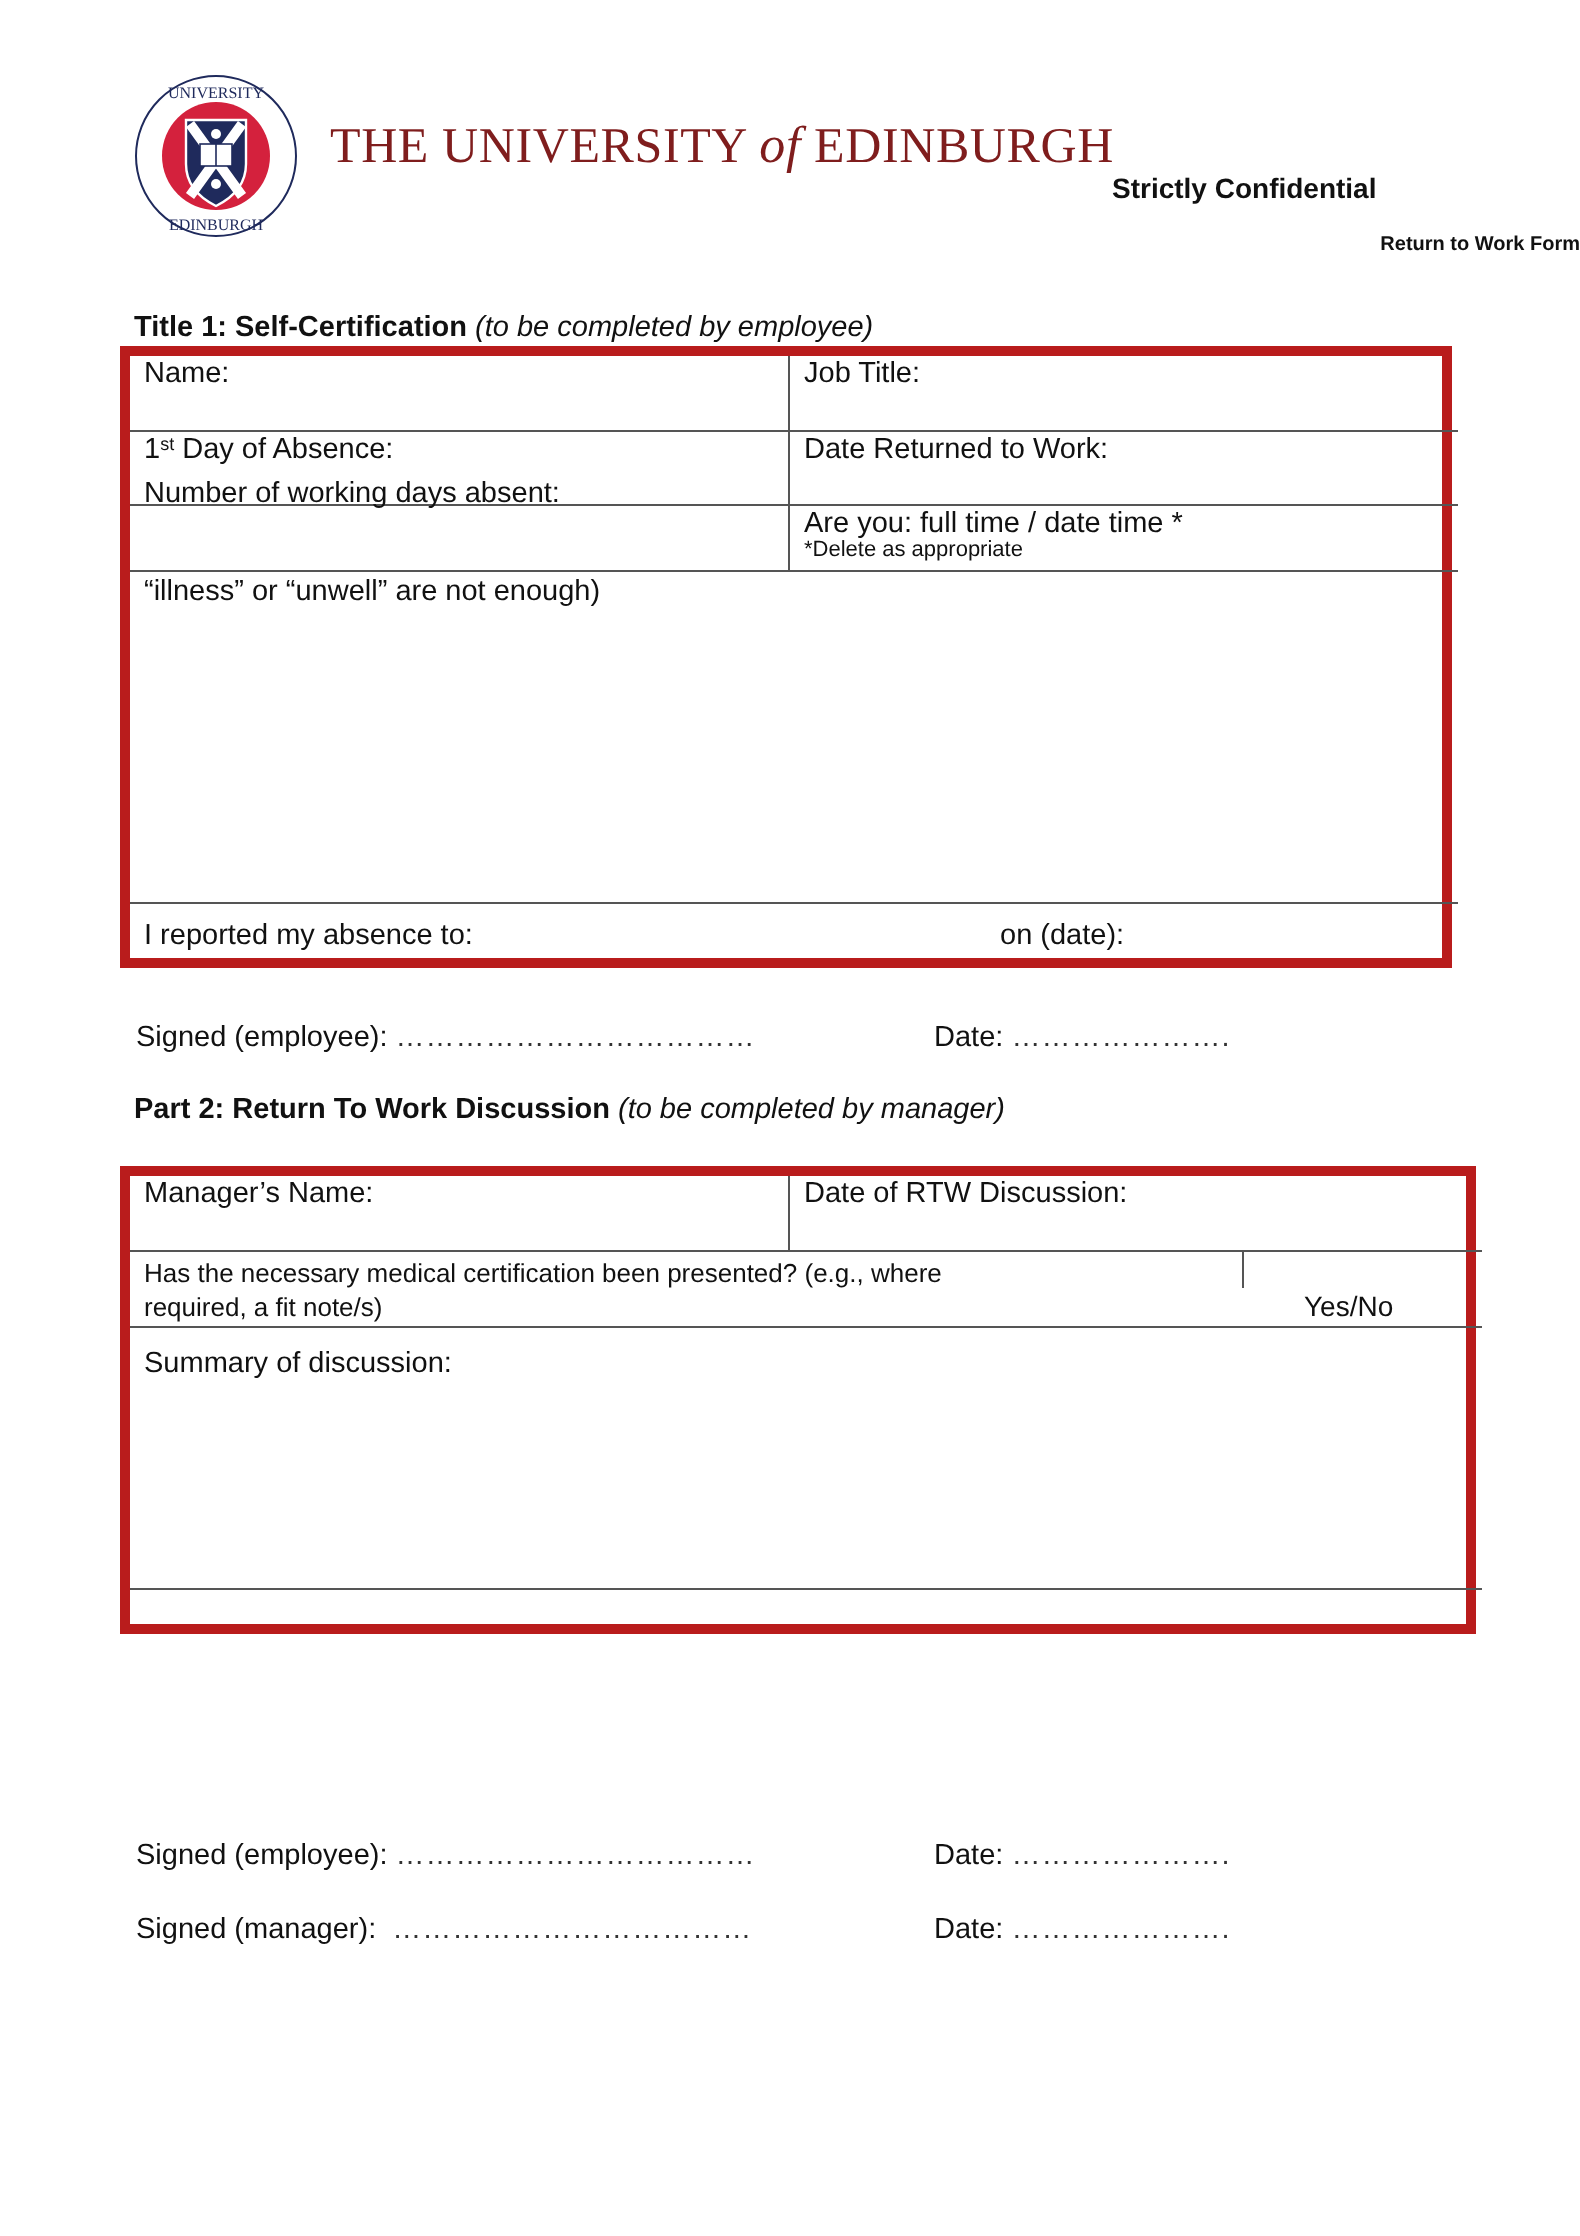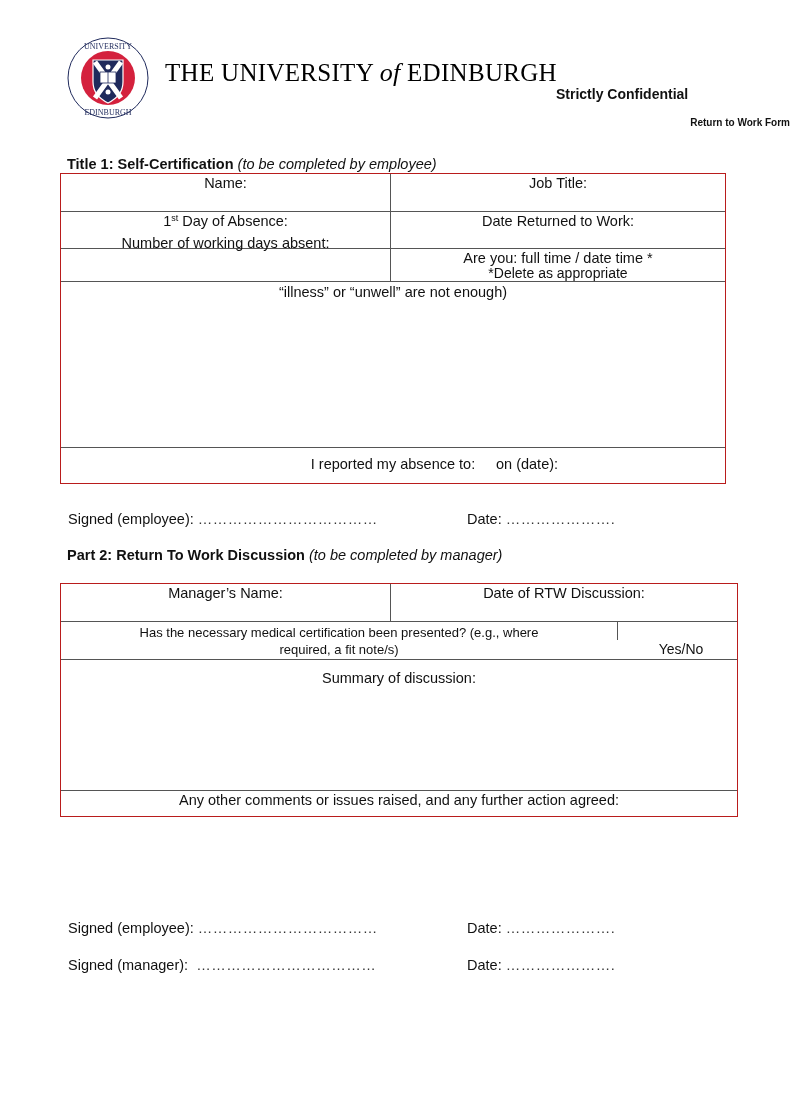--- a/index.html
+++ b/index.html
@@ -1,33 +1,33 @@
 <!DOCTYPE html>
 <html><head>
 <meta charset="utf-8">
 <style>
   html, body { margin:0; padding:0; background:#ffffff; }
   body { width:790px; height:1118px; position:relative; overflow:hidden;
          font-family:"Liberation Sans", sans-serif; color:#111; }
   .abs { position:absolute; }
   .logo { left:66px; top:36px; width:84px; height:84px; }
   .wordmark { left:165px; top:58px; font-family:"Liberation Serif", serif; font-size:25px;
-              color:#000000; letter-spacing:0.3px; white-space:nowrap; }
+              color:#7f1d1d; letter-spacing:0.3px; white-space:nowrap; }
   .wordmark .of { font-style:italic; font-size:26px; }
   .confidential { left:556px; top:86px; font-size:14px; font-weight:bold; }
   .title { left:0; width:790px; top:117px; text-align:right; font-size:10px; font-weight:bold; }
   .section-heading { font-size:14.5px; white-space:nowrap; }
   .section-heading b { font-weight:bold; }
   .section-heading i { font-style:italic; }
 
-  .tbl { position:absolute; border:1px solid #b91c1c; box-sizing:border-box;text-align:center; }
+  .tbl { position:absolute; border:5px solid #b91c1c; box-sizing:border-box; }
   .cell { position:absolute; box-sizing:border-box; font-size:14.5px; padding:1px 7px; }
   .hline { position:absolute; height:0; border-top:1px solid #555; }
   .vline { position:absolute; width:0; border-left:1px solid #555; }
-  .small { font-size:14px; display:block; margin-top:-1px; }
+  .small { font-size:11px; display:block; margin-top:-1px; }
   sup { font-size:9px; vertical-align:top; line-height:10px; }
 
   .sig-line { position:absolute; font-size:14.5px; white-space:nowrap; }
   .dots { color:#333; letter-spacing:0.5px; }
 </style>
 </head>
 <body>
 
 <div class="abs logo">
   <svg width="84" height="84" viewBox="0 0 84 84">
@@ -113,23 +113,20 @@
   <div class="cell" style="left:0; top:38px; width:556px; height:37px; font-size:13px; line-height:17px; padding-top:2px;">
     <div>Has the necessary medical certification been presented? (e.g., where</div>
     <div>required, a fit note/s)</div>
   </div>
   <div class="cell" style="left:580px; top:56px; width:80px; height:20px; font-size:14px;">
     <span>Yes/No</span>
   </div>
   <div class="cell" style="left:0; top:76px; width:676px; height:130px; padding-top:10px;">
     <span>Summary of discussion:</span>
   </div>
-  <div class="cell" style="left:0; top:207px; width:676px; height:109px; padding-top:1px;">
-    <span>Any other comments or issues raised, and any further action agreed:</span>
-  </div>
 </div>
 
 <div class="sig-line" style="left:68px; top:920px;">
   <span>Signed (employee):</span> <span class="dots">………………………………</span>
 </div>
 <div class="sig-line" style="left:467px; top:920px;">
   <span>Date:</span> <span class="dots">………………….</span>
 </div>
 <div class="sig-line" style="left:68px; top:957px;">
   <span>Signed (manager):</span>&nbsp; <span class="dots">………………………………</span>

